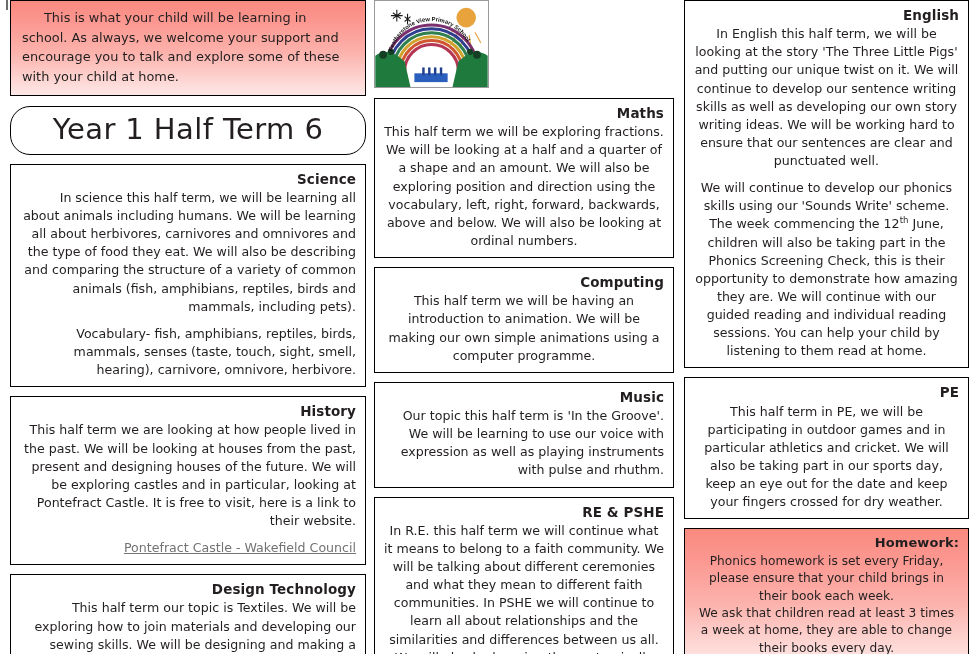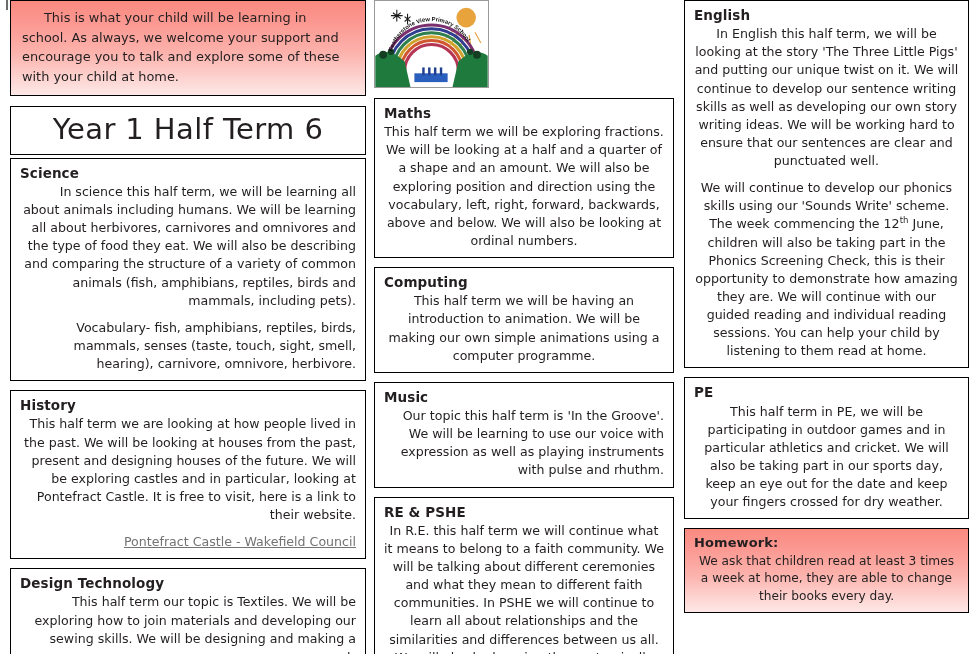--- a/index.html
+++ b/index.html
@@ -48,21 +48,21 @@
     margin-bottom: 9px;
   }
   .box.pink {
     border: 1.5px solid #000000;
     background: linear-gradient(to bottom, #f98a80 0%, #fb9790 22%, #fcb2ac 55%, #fdd3d0 82%, #fde8e6 100%);
   }
   .box h2 {
     margin: 0 0 1px 0;
     font-size: 13.5px;
     font-weight: bold;
-    text-align: left;
+    text-align: right;
     letter-spacing: 0.1px;
     line-height: 1.35;
   }
   .box p {
     margin: 0;
     font-size: 12.6px;
     line-height: 1.44;
     text-align: center;
   }
   .box p + p { margin-top: 9px; }
@@ -76,21 +76,22 @@
   .intro p {
     text-align: left;
     text-indent: 22px;
     font-size: 12.9px;
     line-height: 1.52;
   }
 
   
   .title-box {
     padding: 4px 10px 6px 10px;
-    margin-bottom: 3px;
+    margin-bottom: 9px;
+    border-radius: 20px;
   }
   .title-box h1 {
     margin: 0;
     font-size: 29px;
     font-weight: normal;
     text-align: center;
     line-height: 1.25;
     letter-spacing: 0.4px;
   }
 
@@ -254,18 +255,19 @@
       <p><span>We will continue to develop our phonics skills using our 'Sounds Write' scheme. The week commencing the 12</span><sup>th</sup><span> June, children will also be taking part in the Phonics Screening Check, this is their opportunity to demonstrate how amazing they are. We will continue with our guided reading and individual reading sessions. You can help your child by listening to them read at home.</span></p>
     </div>
 
     <div class="box">
       <h2>PE</h2>
       <p>This half term in PE, we will be participating in outdoor games and in particular athletics and cricket. We will also be taking part in our sports day, keep an eye out for the date and keep your fingers crossed for dry weather.</p>
     </div>
 
     <div class="box pink homework">
       <h2>Homework:</h2>
+      <p>Phonics homework is set every Friday, please ensure that your child brings in their book each week.</p>
       <p style="margin-top:0">We ask that children read at least 3 times a week at home, they are able to change their books every day.</p>
     </div>
 
   </div>
 
 </div>
 
 </body></html>

